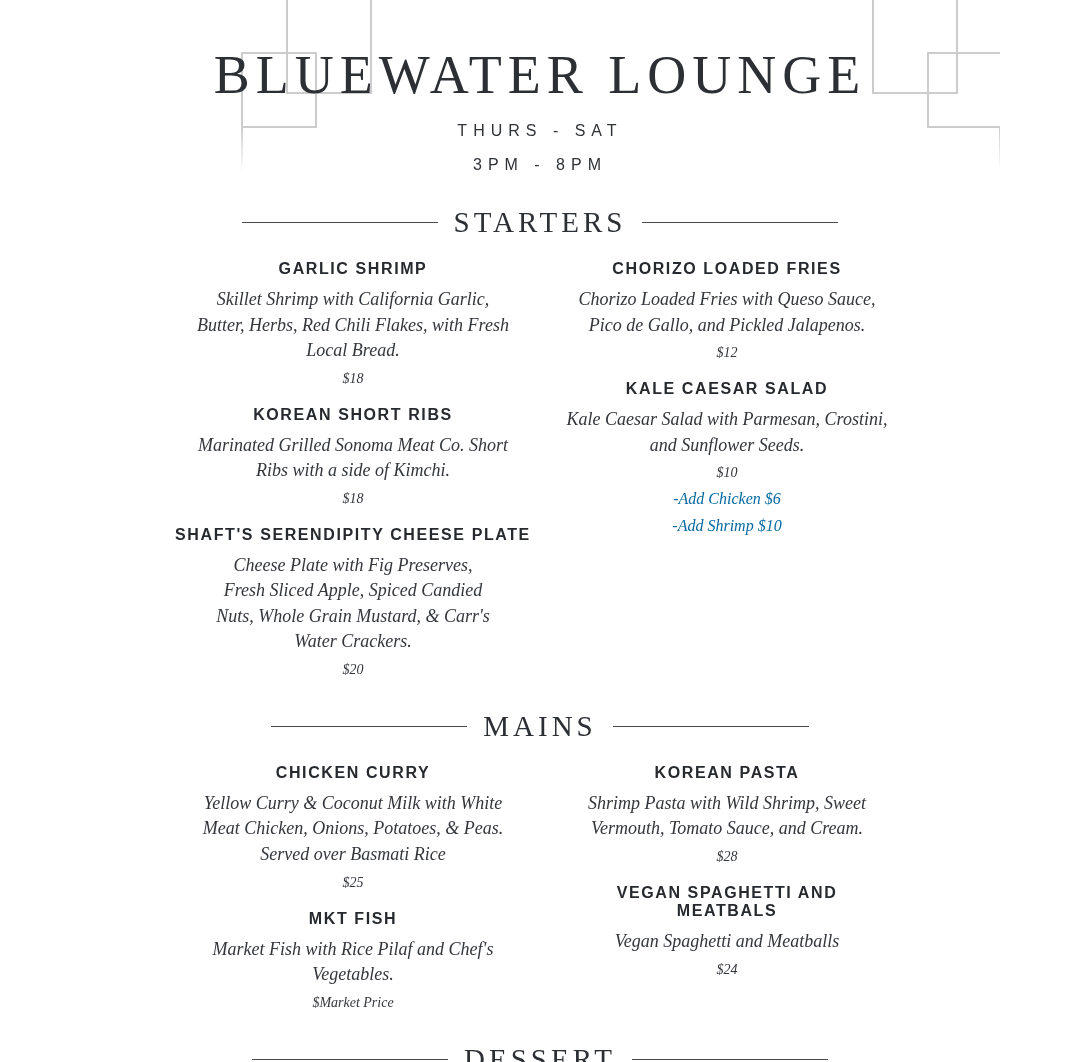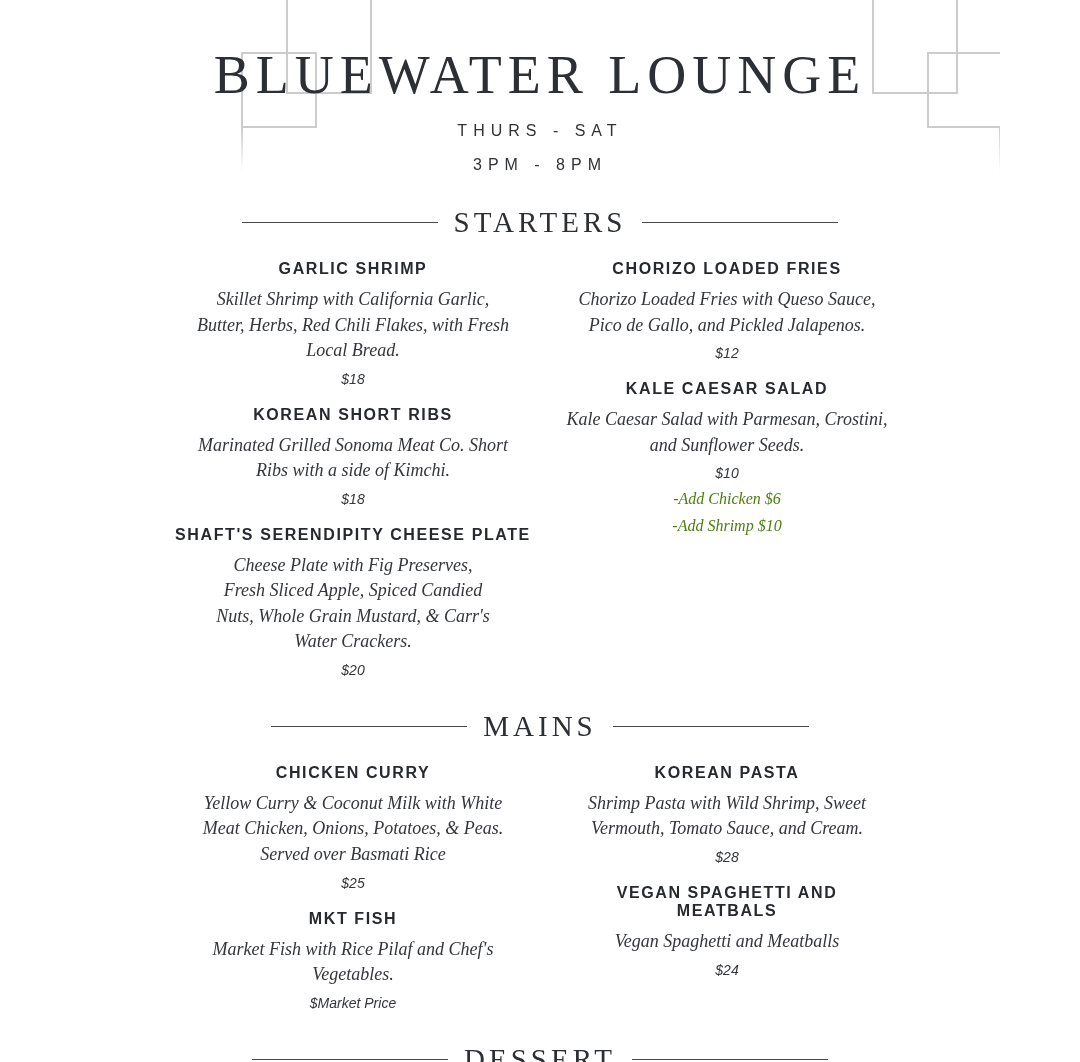--- a/index.html
+++ b/index.html
@@ -54,26 +54,26 @@
     font-weight: 700; font-size: 16px; letter-spacing: 1.6px;
     color: #26292e; margin: 19px auto 9px;
   }
   .item-name.narrow { max-width: 250px; }
   .item-desc {
     font-family: "Liberation Serif", serif; font-style: italic;
     font-size: 18px; line-height: 1.42; color: #33363b;
     max-width: 322px; margin: 0 auto;
   }
   .item-price {
-    font-family: Liberation Sans, sans-serif; font-style: italic;
+    font-family: Liberation Serif, serif; font-style: italic;
     font-size: 14px; color: #33363b; margin: 7px auto 0;
   }
   .item-extra {
     font-family: "Liberation Serif", serif; font-style: italic;
-    font-size: 16px; color: #4d7c0f; margin: 9px auto 0;
+    font-size: 16px; color: #0369a1; margin: 9px auto 0;
   }
 </style>
 </head>
 <body>
 
 <div class="page">
 
   <div class="deco" style="left:206px; top:-20px; width:82px; height:110px;"></div>
   <div class="deco" style="left:161px; top:52px; width:72px; height:72px;"></div>
   <div class="deco-fade" style="left:161px; top:126px; height:46px;"></div>

